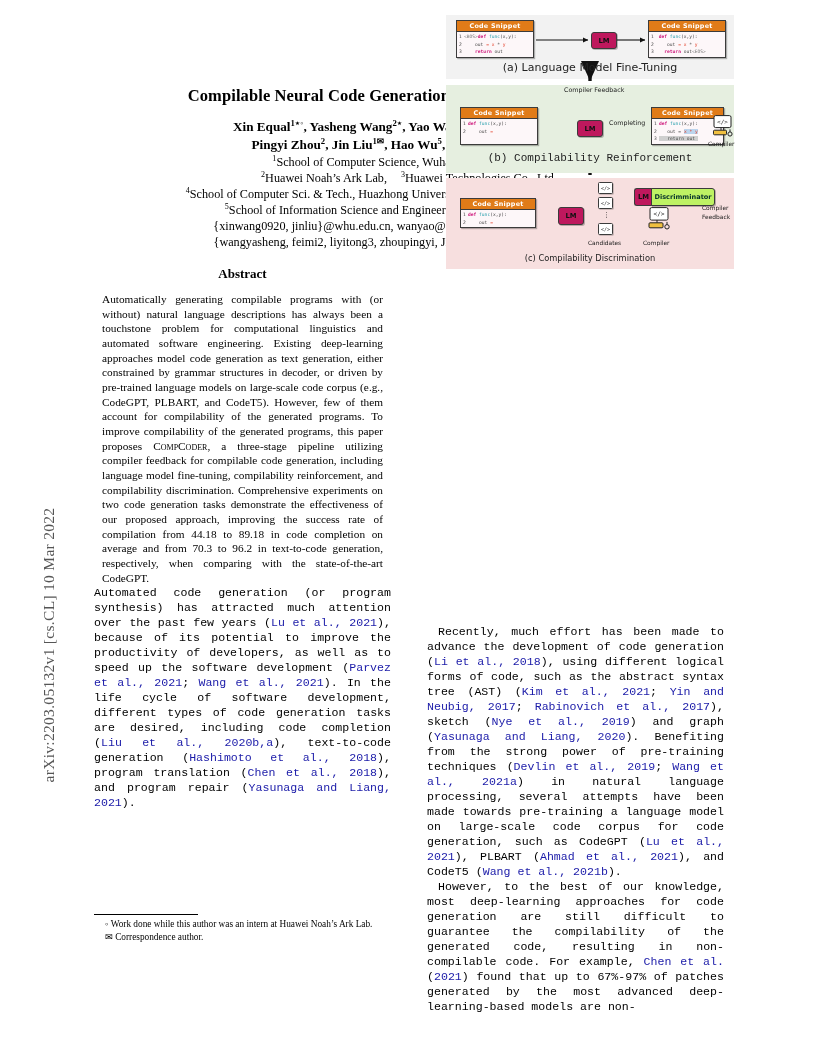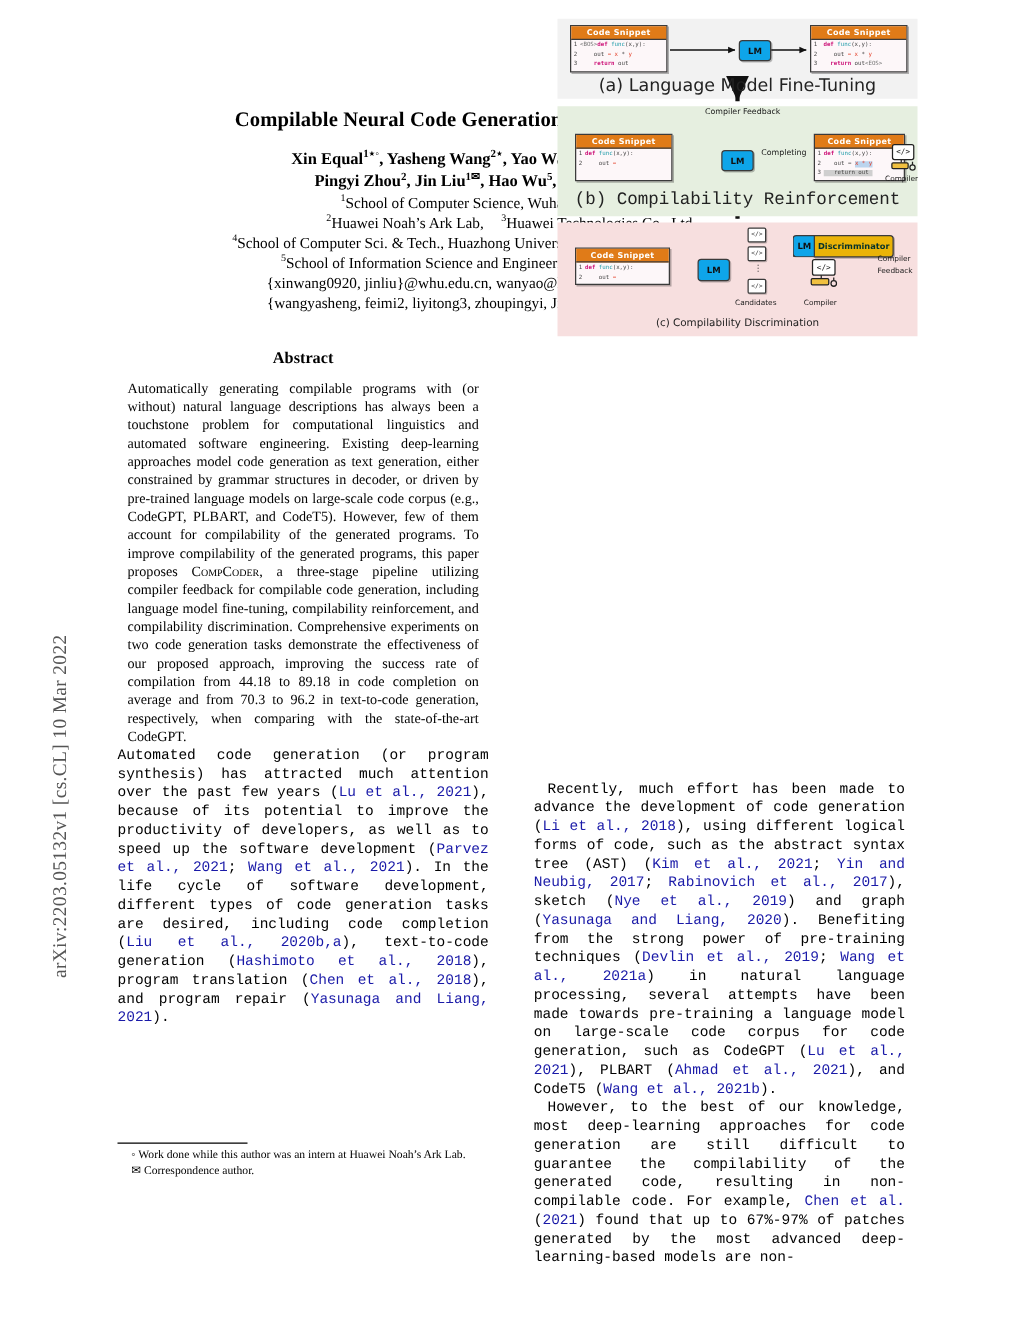--- a/index.html
+++ b/index.html
@@ -61,21 +61,21 @@
 
   
   #columns {
     position: absolute;
     top: 266px; left: 0;
     width: 630px;
     height: 790px;
   }
   .col {
     position: absolute;
-    top: 12px;
+    top: 0;
     width: 297px;
     font-size: 11.6px;
     line-height: 1.295;
     text-align: justify;
   }
   #col-left  { left: 0px; }
   #col-right { left: 333px; }
 
   h2.abstract-head {
     font-size: 13px; font-weight: bold;
@@ -133,21 +133,21 @@
     position: absolute; left: 0; width: 288px;
     box-sizing: border-box;
   }
   #panel-a { top: 0px;   height: 64px;  background: #f2f2f2; }
   #panel-b { top: 70px;  height: 88px;  background: #e6efe0; }
   #panel-c { top: 163px; height: 91px;  background: #f7dfdf; }
 
   .panel-label {
     position: absolute; left: 0; width: 288px;
     text-align: center;
-    font-size: 14px; color: #222;
+    font-size: 11px; color: #222;
     font-family: "DejaVu Sans", sans-serif;
   }
 
   
   .code-card {
     position: absolute;
     border: 1px solid #3b3b3b;
     background: #fdf7f9;
     box-sizing: border-box;
     box-shadow: 1.2px 1.2px 0 rgba(0,0,0,0.28);
@@ -175,33 +175,33 @@
   .k-fn  { color: #1b9aa8; }
   .k-var { color: #e4402a; }
   .k-op  { color: #444444; }
   .k-tok { color: #777777; }
   .hl    { background: #cfcfcf; }
   .hl-b  { background: #bcd5ee; }
 
   
   .lm-box {
     position: absolute;
-    background: #0ea5e9;
+    background: #be185d;
     border: 1px solid #3b3b3b;
     border-radius: 3px;
     color: #111;
     font-size: 6.8px;
     font-weight: bold;
     display: flex; align-items: center; justify-content: center;
     font-family: "DejaVu Sans", sans-serif;
     box-shadow: 1px 1px 0 rgba(0,0,0,0.25);
   }
   .disc-box {
     position: absolute;
-    background: #eab308;
+    background: #bef264;
     border: 1px solid #3b3b3b;
     border-radius: 3px;
     color: #06322c;
     font-size: 6.6px;
     font-weight: bold;
     display: flex; align-items: center; justify-content: center;
     font-family: "DejaVu Sans", sans-serif;
     box-shadow: 1px 1px 0 rgba(0,0,0,0.25);
   }
   .mini-card {

